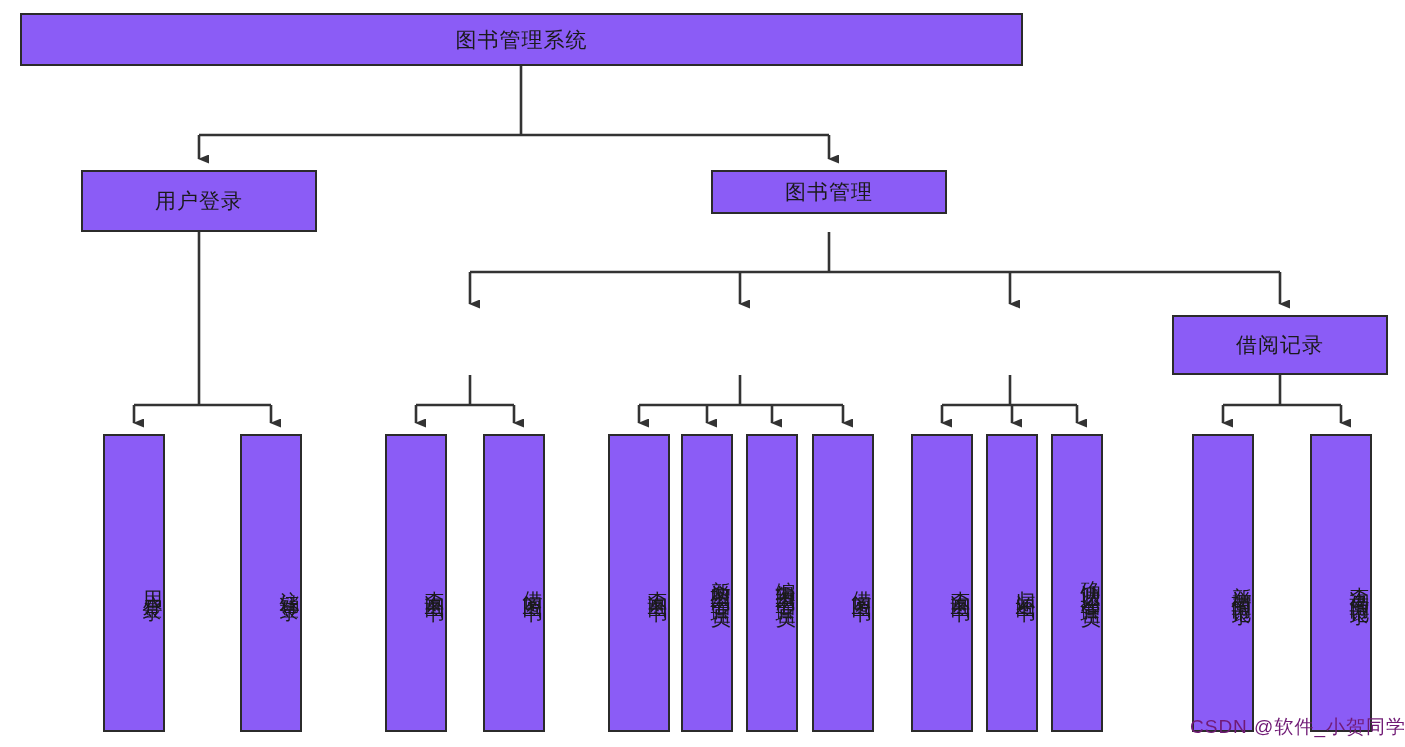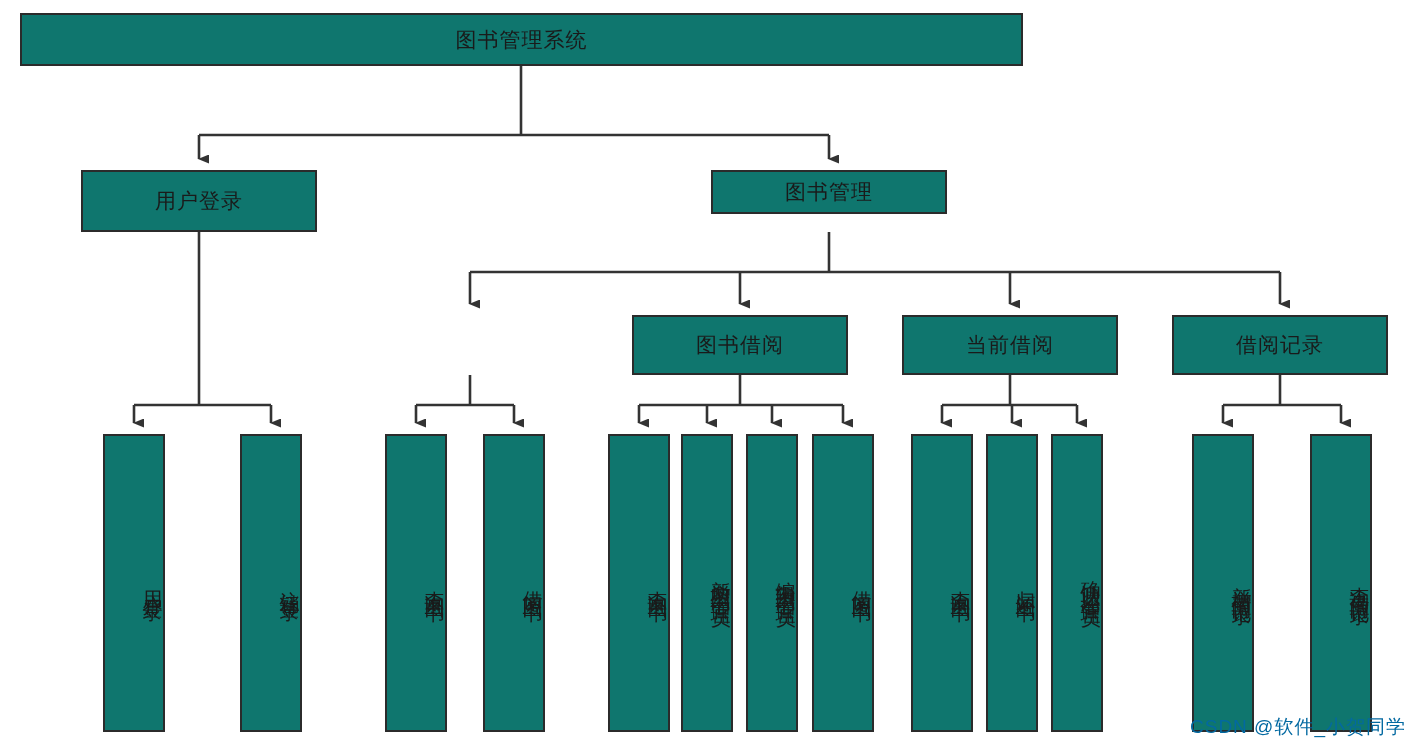--- a/index.html
+++ b/index.html
@@ -17,21 +17,21 @@
   }
   svg#wires{
     position:absolute;
     left:0; top:0;
     width:1405px; height:747px;
     pointer-events:none;
   }
   .node{
     position:absolute;
     box-sizing:border-box;
-    background:#0f766e;
+    background:#8b5cf6;
     border:2.5px solid #2b2b2b;
     display:flex;
     align-items:center;
     justify-content:center;
     color:#1a1a1a;
   }
   .node.horiz{
     font-size:21px;
     letter-spacing:1px;
     line-height:1.1;
@@ -48,21 +48,21 @@
     line-height:1;
     white-space:nowrap;
   }
   .node.vert > span{
     writing-mode:vertical-rl;
     text-orientation:upright;
     display:block;
   }
   .watermark{
     position:absolute;
-    color:#0369a1;
+    color:#701a75;
     font-size:19px;
     letter-spacing:1px;
     white-space:nowrap;
     user-select:none;
   }
 </style>
 </head>
 <body>
 
 <div id="canvas">
@@ -114,26 +114,20 @@
     <span>图书管理系统</span>
   </div>
 
   <div class="node horiz" style="left: 81px; top: 170px; width: 236px; height: 62px;">
     <span>用户登录</span>
   </div>
   <div class="node horiz" style="left: 711px; top: 170px; width: 236px; height: 44px;">
     <span>图书管理</span>
   </div>
 
-  <div class="node horiz" style="left: 632px; top: 315px; width: 216px; height: 60px;">
-    <span>图书借阅</span>
-  </div>
-  <div class="node horiz" style="left: 902px; top: 315px; width: 216px; height: 60px;">
-    <span>当前借阅</span>
-  </div>
   <div class="node horiz" style="left: 1172px; top: 315px; width: 216px; height: 60px;">
     <span>借阅记录</span>
   </div>
 
   <div class="node vert" style="left: 103px; top: 434px; width: 62px; height: 298px;">
     <span>用户登录</span>
   </div>
   <div class="node vert" style="left: 240px; top: 434px; width: 62px; height: 298px;">
     <span>注销登录</span>
   </div>

